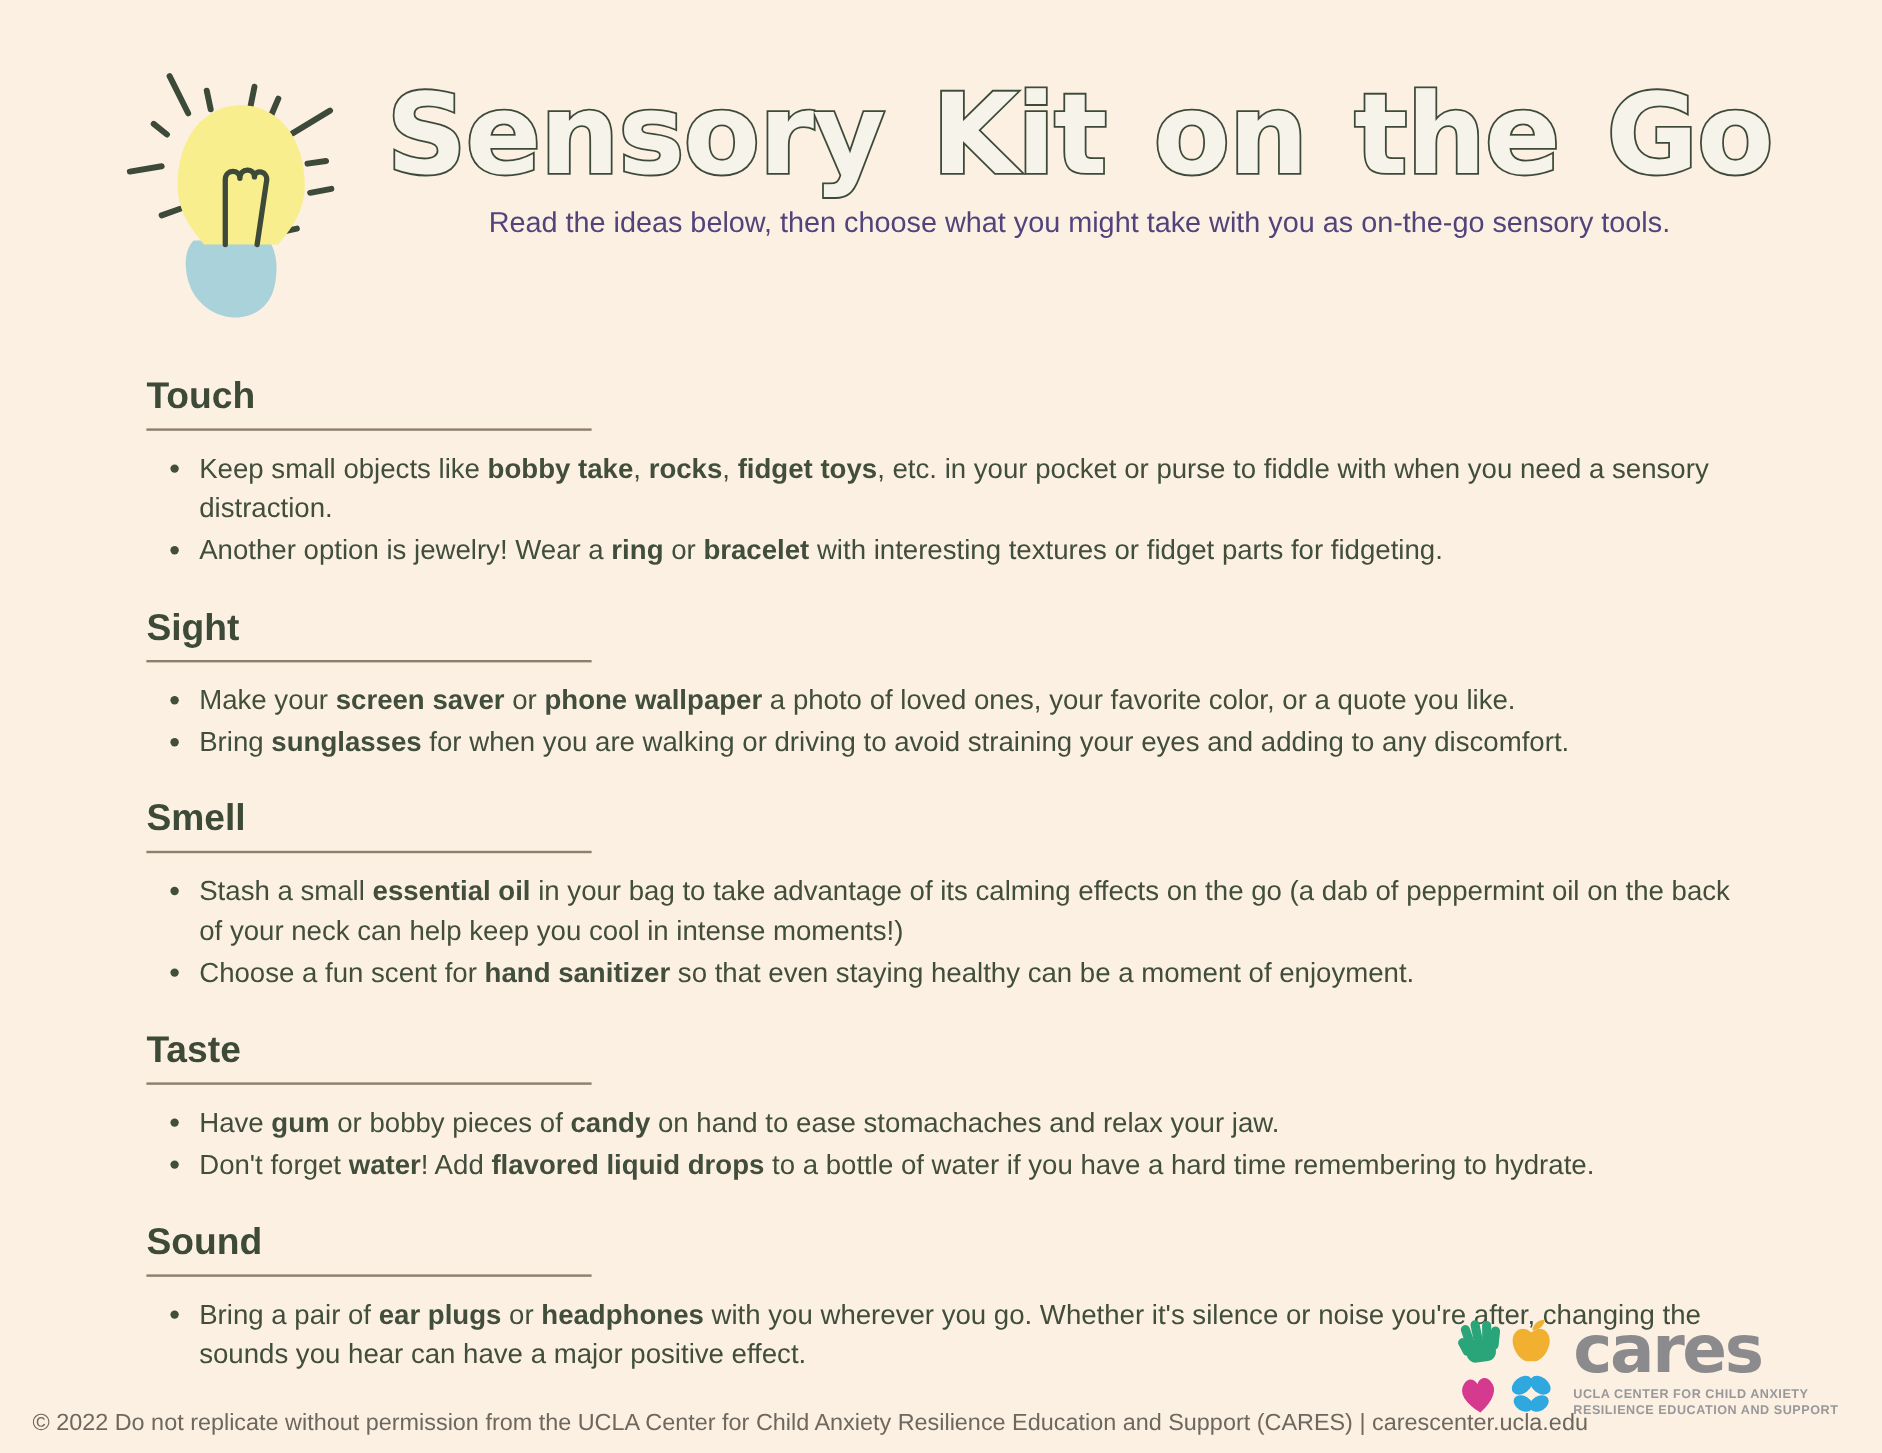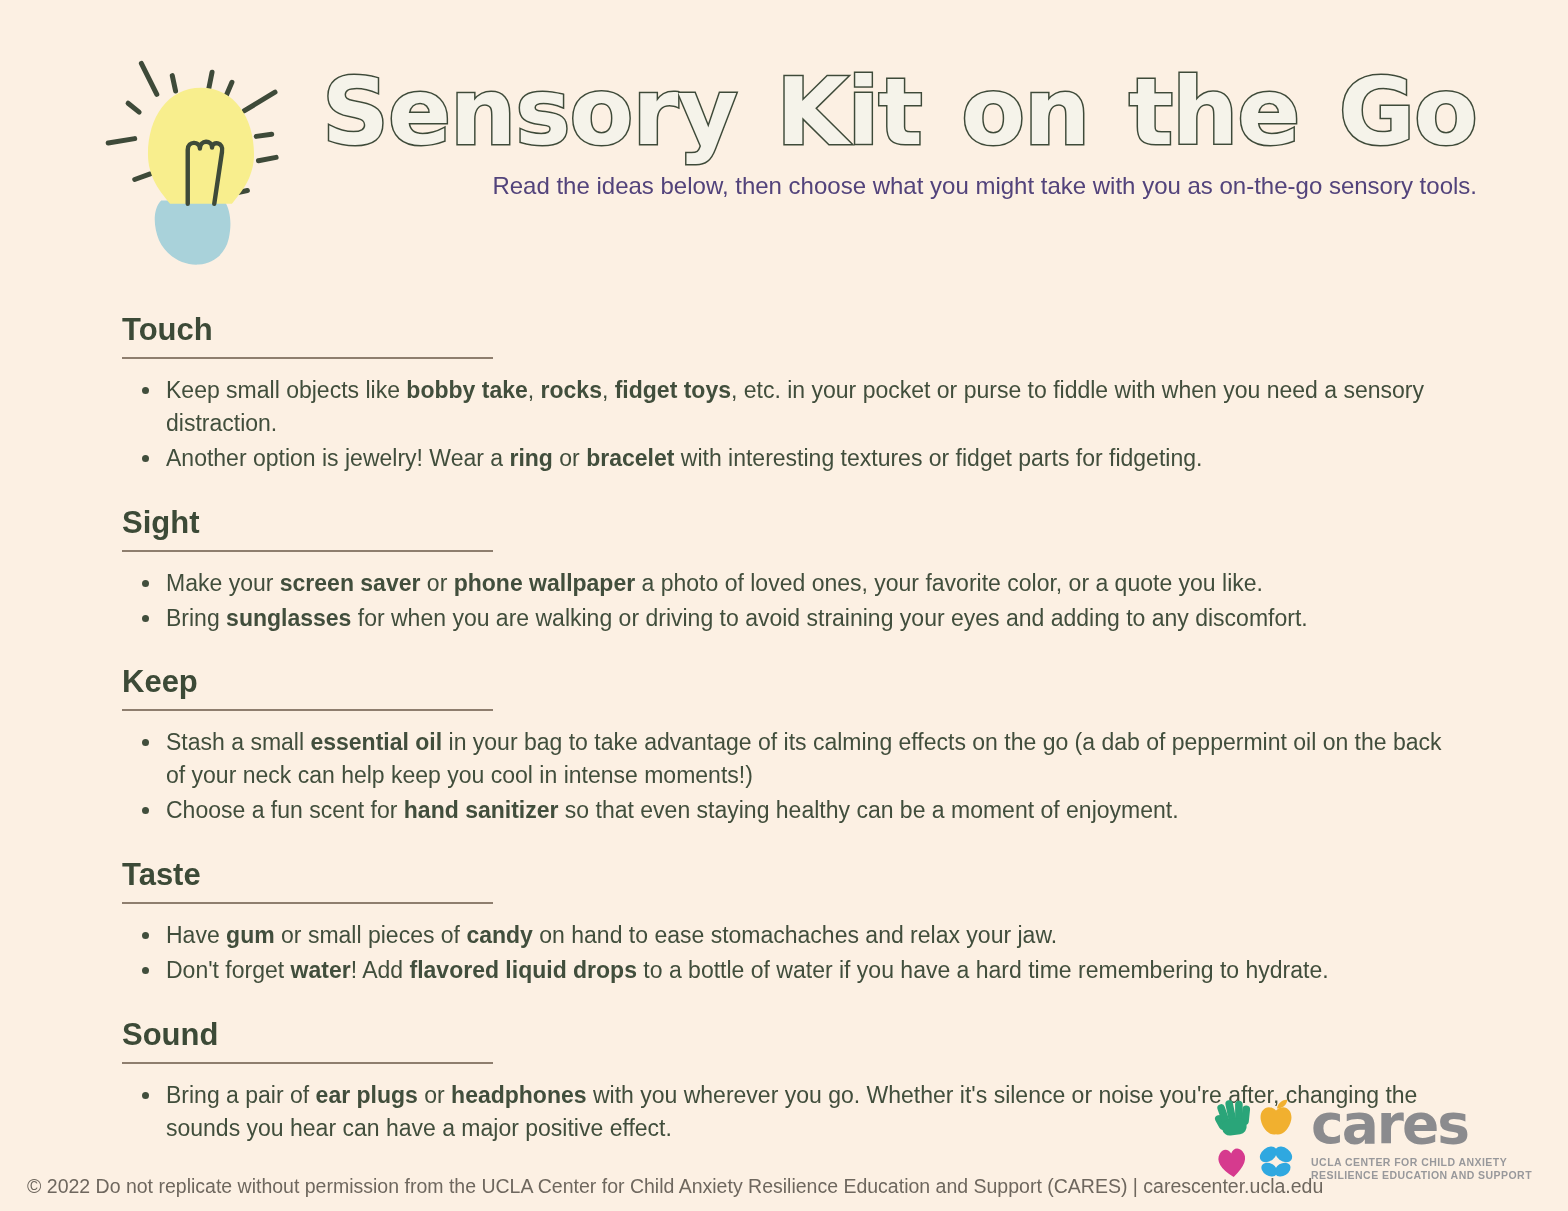--- a/index.html
+++ b/index.html
@@ -27,21 +27,21 @@
     line-height: 1.08;
     letter-spacing: -1px;
     word-spacing: 8px;
     color: var(--title-fill, #f5f3ea);
     -webkit-text-stroke: 3px var(--ink, #3e4a39);
     paint-order: stroke fill;
     white-space: nowrap;
   }
   .page-subtitle {
     margin-top: 10px;
-    text-align: right;
+    text-align: center;
     font-size: 24px;
     color: var(--subtitle, #52437b);
   }
 
   
   .sections {
     margin: 32px 110px 0 122px;
   }
   .sense-section { margin-top: 30px; }
   .sense-section:first-child { margin-top: 0; }
@@ -153,32 +153,32 @@
     </section>
     <section class="sense-section">
       <h2 class="sense-heading">Sight</h2>
       <div class="heading-rule"></div>
       <ul class="bullet-list">
         <li><span>Make your </span><b>screen saver</b><span> or </span><b>phone wallpaper</b><span> a photo of loved ones, your favorite color, or a quote you like.</span></li>
         <li><span>Bring </span><b>sunglasses</b><span> for when you are walking or driving to avoid straining your eyes and adding to any discomfort.</span></li>
       </ul>
     </section>
     <section class="sense-section">
-      <h2 class="sense-heading">Keep</h2>
+      <h2 class="sense-heading">Smell</h2>
       <div class="heading-rule"></div>
       <ul class="bullet-list">
         <li><span>Stash a small </span><b>essential oil</b><span> in your bag to take advantage of its calming effects on the go (a dab of peppermint oil on the back of your neck can help keep you cool in intense moments!)</span></li>
         <li><span>Choose a fun scent for </span><b>hand sanitizer</b><span> so that even staying healthy can be a moment of enjoyment.</span></li>
       </ul>
     </section>
     <section class="sense-section">
       <h2 class="sense-heading">Taste</h2>
       <div class="heading-rule"></div>
       <ul class="bullet-list">
-        <li><span>Have </span><b>gum</b><span> or small pieces of </span><b>candy</b><span> on hand to ease stomachaches and relax your jaw.</span></li>
+        <li><span>Have </span><b>gum</b><span> or bobby pieces of </span><b>candy</b><span> on hand to ease stomachaches and relax your jaw.</span></li>
         <li><span>Don't forget </span><b>water</b><span>! Add </span><b>flavored liquid drops</b><span> to a bottle of water if you have a hard time remembering to hydrate.</span></li>
       </ul>
     </section>
     <section class="sense-section">
       <h2 class="sense-heading">Sound</h2>
       <div class="heading-rule"></div>
       <ul class="bullet-list">
         <li><span>Bring a pair of </span><b>ear plugs</b><span> or </span><b>headphones</b><span> with you wherever you go. Whether it's silence or noise you're after, changing the sounds you hear can have a major positive effect.</span></li>
       </ul>
     </section>

